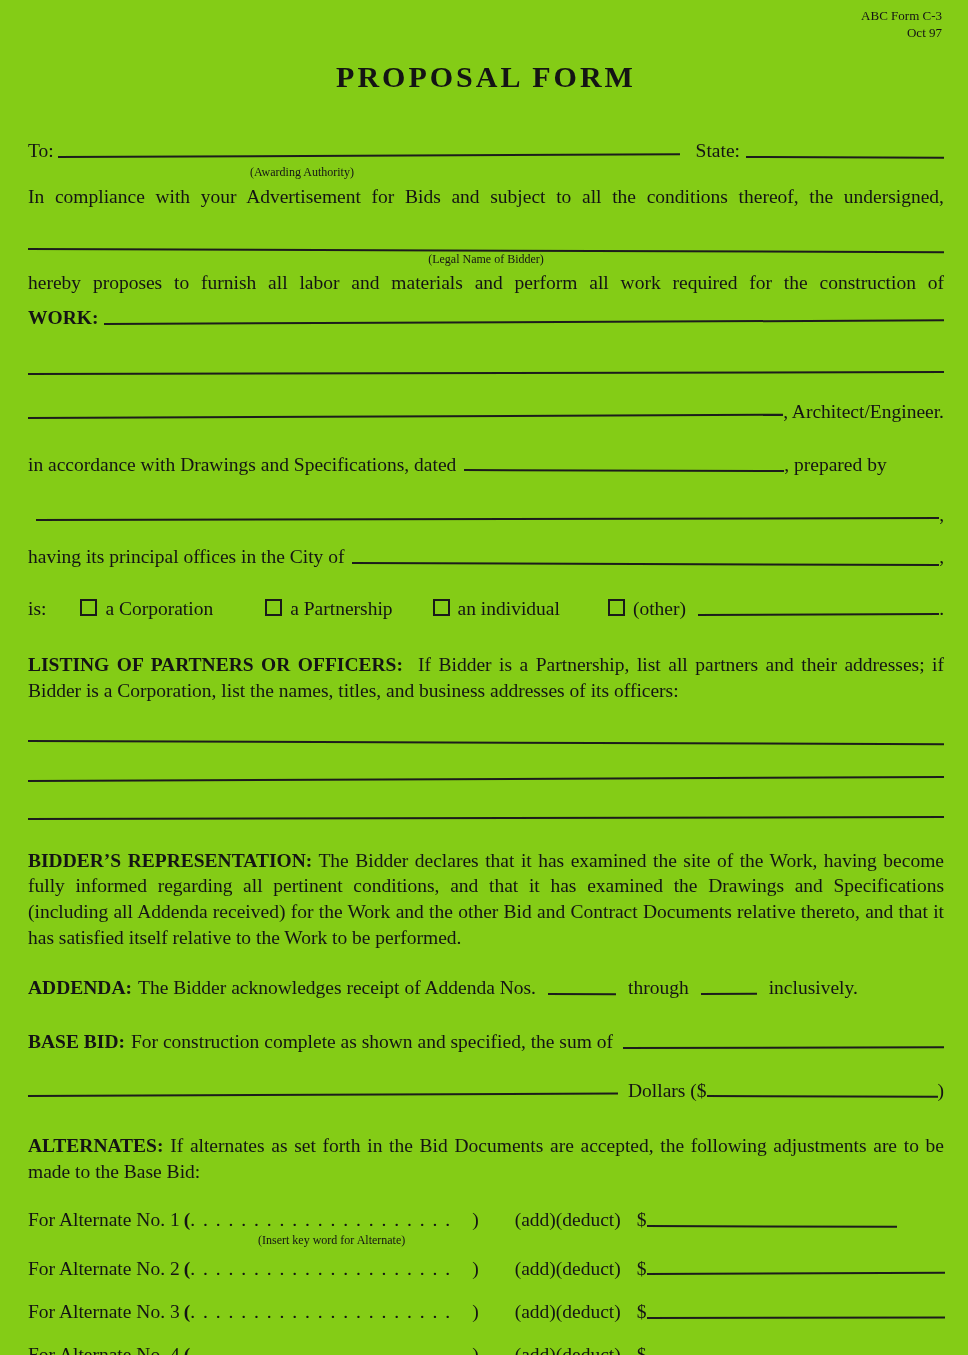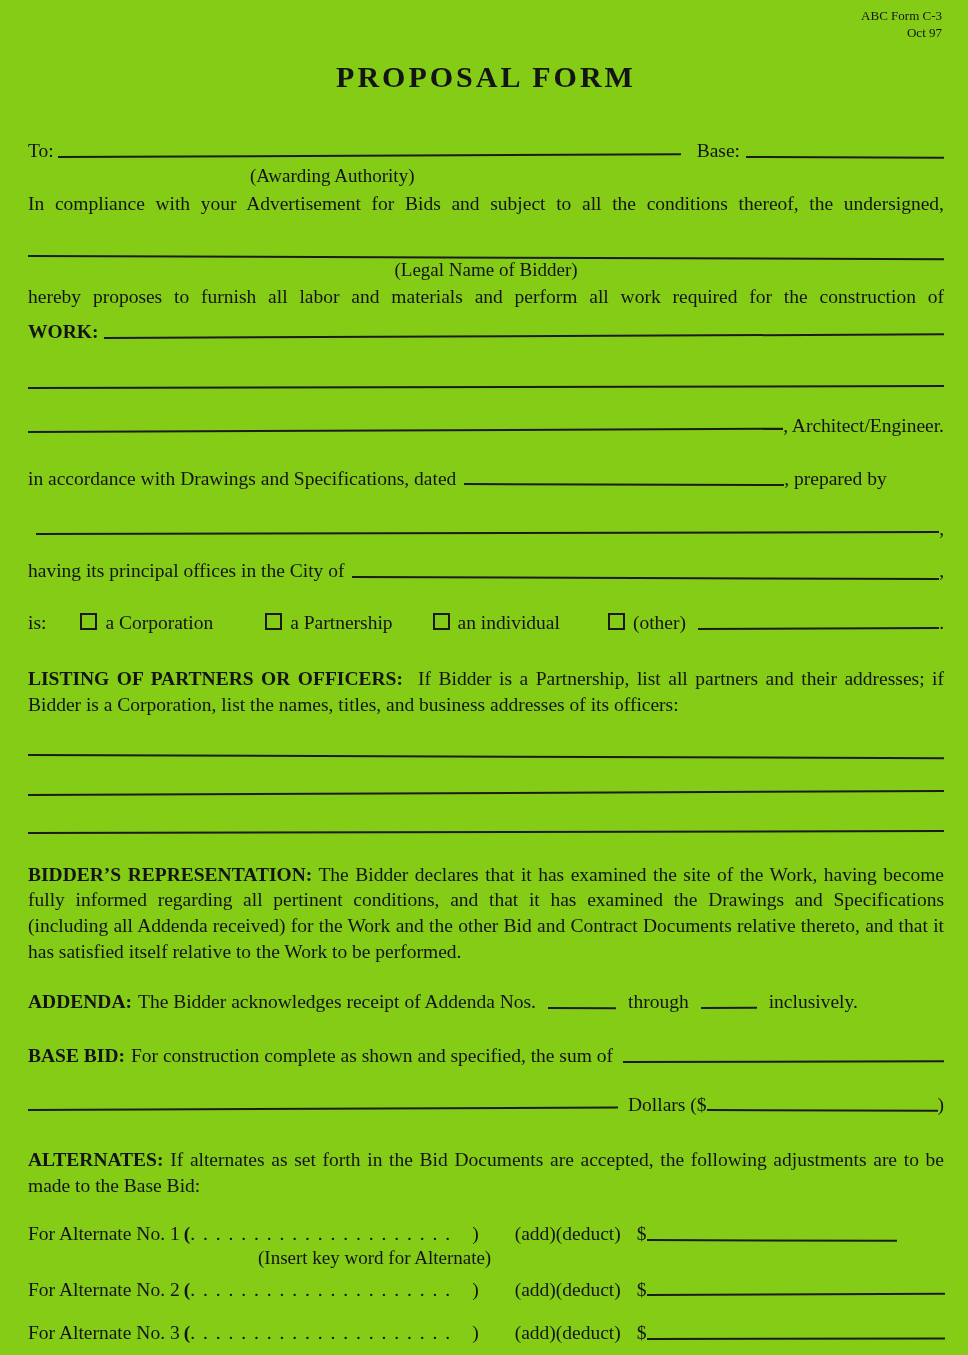--- a/index.html
+++ b/index.html
@@ -17,21 +17,21 @@
   .row{display:flex;align-items:baseline;}
   .fs{font-size:19.5px;line-height:1.32;}
   .fill{
     display:inline-block;border-bottom:2px solid #1c1c1c;height:0.9em;
     transform-origin:left bottom;
   }
   .grow{flex:1 1 auto;}
   .t1{transform:rotate(-0.25deg);}
   .t2{transform:rotate(0.2deg);}
   .t3{transform:rotate(-0.12deg);}
-  .note{font-size:19px;}
+  .note{font-size:12px;}
   .just{text-align:justify;text-justify:inter-word;}
   .just1{text-align:justify;text-align-last:justify;}
   b,.b{font-weight:bold;}
   .cb{
     display:inline-block;width:13px;height:13px;border:2px solid #1a1a1a;
     margin-right:8px;position:relative;top:1px;
   }
   .blankline{border-bottom:2px solid #1c1c1c;height:0;transform-origin:left bottom;}
   .dots{letter-spacing:1.5px;white-space:nowrap;overflow:hidden;}
 </style>
@@ -43,21 +43,21 @@
   <div class="form-ref">
     <div>ABC Form C-3</div>
     <div>Oct  97</div>
   </div>
 
   <div class="title">PROPOSAL FORM</div>
 
   <div class="row fs" style="margin-top:44px;">
     <span>To:</span>
     <span class="fill grow t1" style="margin-left:4px;"></span>
-    <span style="margin-left:16px;">Base:</span>
+    <span style="margin-left:16px;">State:</span>
     <span class="fill t2" style="width:198px;margin-left:6px;"></span>
   </div>
   <div class="note" style="margin-left:222px;margin-top:1px;">(Awarding Authority)</div>
 
   <div class="fs just1" style="margin-top:4px;">In compliance with your Advertisement for Bids and subject to all the conditions thereof, the undersigned,</div>
 
   <div class="blankline t2" style="margin-top:38px;"></div>
   <div class="note" style="text-align:center;margin-top:2px;">(Legal Name of Bidder)</div>
 
   <div class="fs just1" style="margin-top:3px;">hereby proposes to furnish all labor and materials and perform all work required for the construction of</div>

